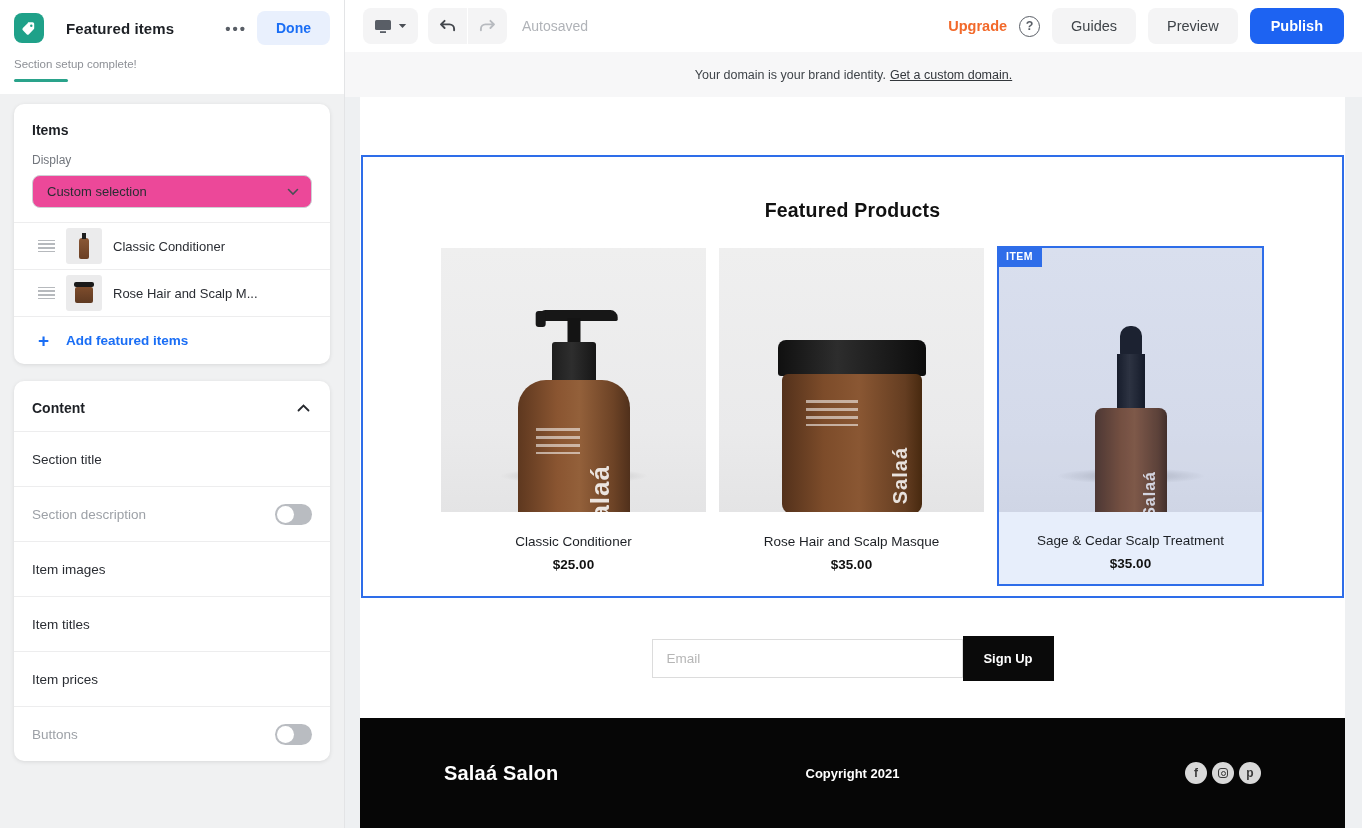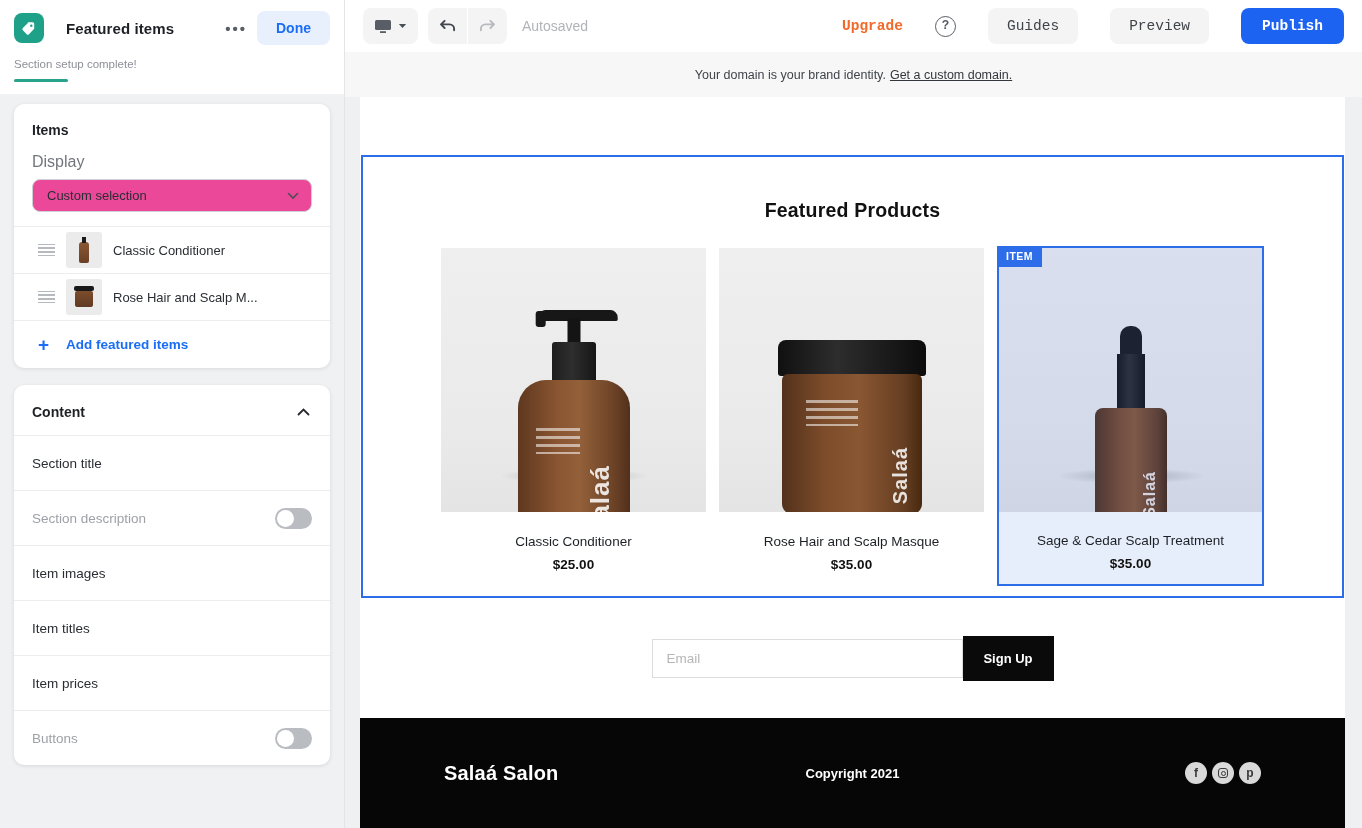--- a/index.html
+++ b/index.html
@@ -17,21 +17,21 @@
   .ellipsis { color:#595e66; font-size:15px; letter-spacing:2px; font-weight:bold; padding:6px 10px; cursor:pointer; }
   .done-btn { background:#e9f0fd; color:#1a6ef5; font-weight:bold; font-size:14px; padding:9px 19px; border-radius:8px; cursor:pointer; }
   .setup-status { font-size:11.5px; color:#8d9096; margin-top:13px; }
   .progress-bar { width:54px; height:3px; border-radius:2px; background:#2aa38b; margin-top:9px; margin-bottom:4px; }
 
   .sidebar-body { padding:10px 14px 0 14px; display:flex; flex-direction:column; }
   .card { background:#fff; border-radius:10px; box-shadow:0 1px 4px rgba(0,0,0,.10); overflow:hidden; }
   .items-card { margin-bottom:17px; }
   .card-pad { padding:18px 18px 14px 18px; }
   .panel-title { font-size:14px; font-weight:bold; color:#1d2025; }
-  .display-label { font-size:16px; color:#72767d; margin-top:15px; }
+  .display-label { font-size:12px; color:#72767d; margin-top:15px; }
   .select { margin-top:8px; height:33px; border:1px solid #cdd0d4; border-radius:8px; display:flex; align-items:center; padding:0 12px 0 14px; cursor:pointer; background:#ec4899; }
   .select-value { font-size:13px; color:#2a2d33; flex:1; }
 
   .item-row { display:flex; align-items:center; height:47px; border-top:1px solid #ededee; padding:0 18px 0 24px; cursor:pointer; }
   .item-row.selected { background:#f1f1f3; }
   .drag-handle { width:17px; height:12px; border-top:1.5px solid #b6b9bd; border-bottom:1.5px solid #b6b9bd; position:relative; flex:none; cursor:grab; }
   .drag-handle::before, .drag-handle::after { content:""; position:absolute; left:0; right:0; height:1.5px; background:#b6b9bd; }
   .drag-handle::before { top:2.3px; } .drag-handle::after { top:6.2px; }
   .thumb { width:36px; height:36px; background:#ebebec; border-radius:3px; margin-left:11px; flex:none; position:relative; }
   .item-label { font-size:13px; color:#2a2d33; margin-left:11px; white-space:nowrap; }
@@ -56,21 +56,21 @@
 
   
   .main { flex:1; display:flex; flex-direction:column; min-width:0; }
   .toolbar { height:52px; background:#fff; display:flex; align-items:center; padding:0 18px; flex:none; }
   .tool-btn { background:#f4f4f5; border-radius:8px; height:36px; display:flex; align-items:center; justify-content:center; cursor:pointer; }
   .device-btn { width:55px; gap:6px; margin-right:10px; }
   .icon-btn { width:39px; }
   .undo-btn { border-radius:8px 0 0 8px; margin-right:1px; }
   .redo-btn { border-radius:0 8px 8px 0; }
   .autosaved { color:#b0b3b8; font-size:14px; margin-left:15px; }
-  .toolbar-right { margin-left:auto; display:flex; align-items:center; gap:32px;font-family:Liberation Mono, monospace; }
+  .toolbar-right { margin-left:auto; display:flex; align-items:center; gap:12px; }
   .upgrade { color:#f2692a; font-size:14.5px; font-weight:bold; cursor:pointer; }
   .help-circle { width:21px; height:21px; border:1.6px solid #595e66; border-radius:50%; color:#595e66; font-size:12.5px; font-weight:bold; display:flex; align-items:center; justify-content:center; cursor:pointer; }
   .gray-btn { background:#f4f4f5; color:#3f4449; font-size:14.5px; padding:10px 19px; border-radius:8px; cursor:pointer; }
   .publish-btn { background:#1d63f2; color:#fff; font-size:14.5px; font-weight:bold; padding:10px 21px; border-radius:8px; cursor:pointer; }
 
   .domain-banner { height:45px; background:#f7f7f8; display:flex; align-items:center; justify-content:center; font-size:12.5px; color:#3f4449; flex:none; }
   .domain-link { text-decoration:underline; margin-left:4px; cursor:pointer; color:#33373c; }
 
   .canvas { flex:1; background:#eef0f2; padding:0 17px 0 15px; overflow:hidden; }
   .page { background:#fff; width:100%; height:100%; display:flex; flex-direction:column; }

